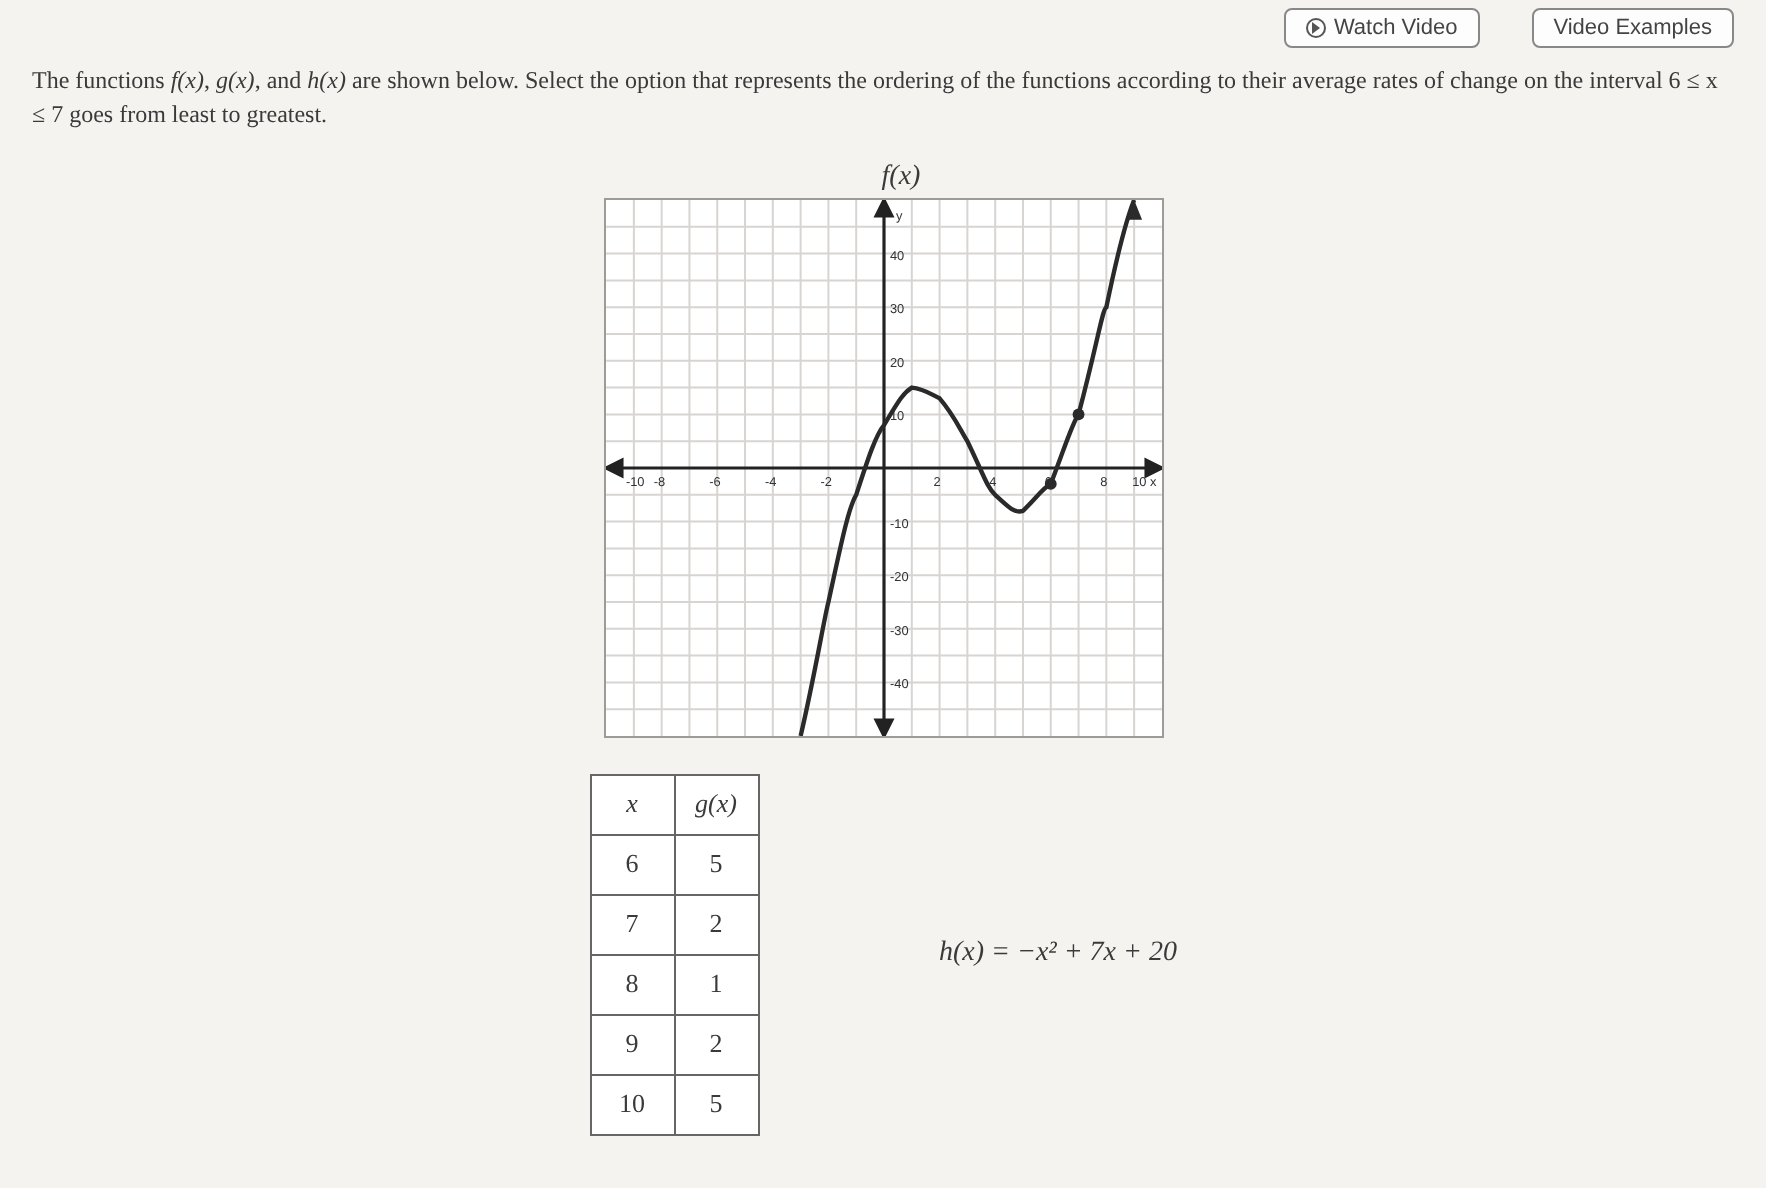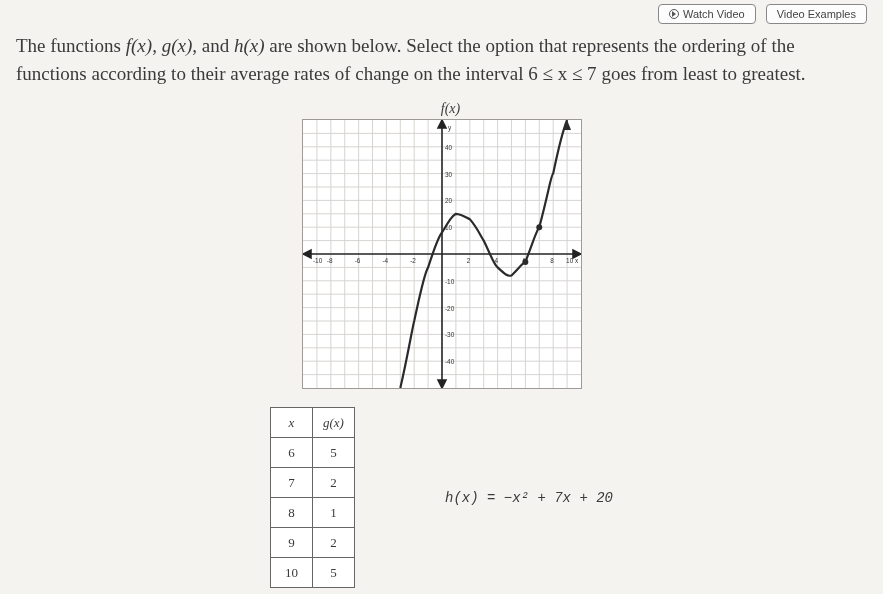--- a/index.html
+++ b/index.html
@@ -10,21 +10,21 @@
       height: 594px;
       padding: 8px 16px;
       color: #3a3a3a;
       position: relative;
     }
     .header-buttons {
       position: absolute;
       top: 4px;
       right: 16px;
       display: flex;
-      gap: 10px;
+      gap: 26px;
     }
     .btn {
       border: 1px solid #888;
       background: #fdfdfd;
       border-radius: 4px;
       padding: 3px 10px;
       font-size: 11px;
       font-family: Arial, sans-serif;
       color: #444;
       display: flex;
@@ -48,21 +48,21 @@
       justify-content: center;
     }
     .circle-icon .play-icon {
       border-left-width: 4px;
       border-top-width: 3px;
       border-bottom-width: 3px;
       margin-left: 1px;
     }
     .question {
       margin-top: 24px;
-      font-size: 19px;
+      font-size: 12px;
       line-height: 1.45;
       max-width: 850px;
     }
     .content-area {
       margin-top: 14px;
       display: flex;
       flex-direction: column;
       align-items: center;
     }
     .graph-label {
@@ -92,21 +92,21 @@
     table.g-table td, table.g-table th {
       border: 1px solid #666;
       width: 42px;
       height: 30px;
       text-align: center;
       font-size: 13px;
       font-weight: normal;
     }
     table.g-table th { font-style: italic; }
     .h-eq {
-      font-family: Liberation Mono, monospace;
+      font-family: Liberation Serif, serif;
       font-style: italic;
       font-size: 14px;
       text-align: center;
     }
   </style>
 </head>
 <body>
 
 <div class="header-buttons">
   <div class="btn">

